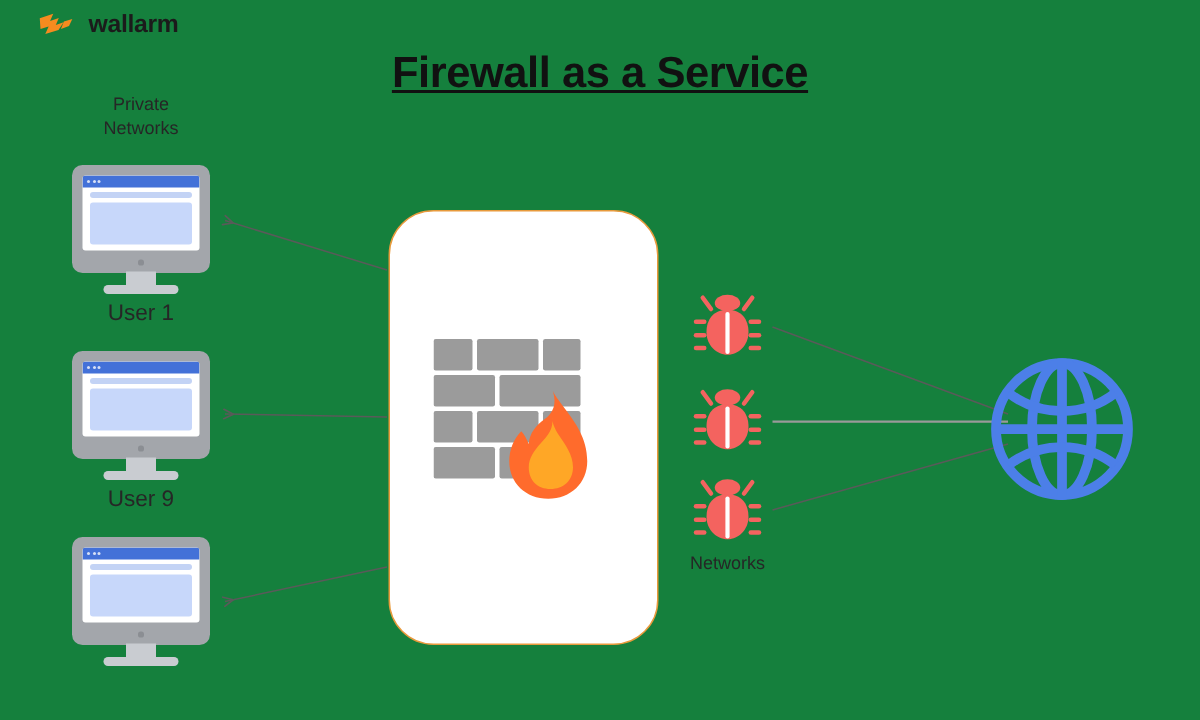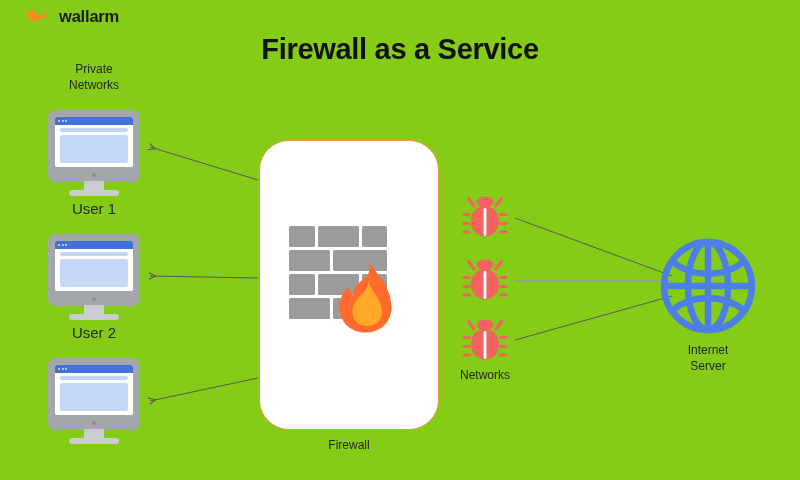--- a/index.html
+++ b/index.html
@@ -7,21 +7,21 @@
     width: 800px;
     height: 480px;
     background: #ffffff;
     font-family: "Liberation Sans", sans-serif;
     overflow: hidden;
   }
   #stage {
     position: relative;
     width: 800px;
     height: 480px;
-    background: #84cc16;
+    background: #15803d;
   }
 
   
   #logo {
     position: absolute;
     left: 26px;
     top: 8px;
     display: flex;
     align-items: center;
     gap: 7px;
@@ -38,20 +38,21 @@
   
   #title {
     position: absolute;
     left: 0; right: 0;
     top: 33px;
     text-align: center;
     font-size: 29px;
     font-weight: 700;
     color: #111111;
     letter-spacing: -0.3px;
+    text-decoration: underline;
   }
 
   
   .caption {
     position: absolute;
     text-align: center;
     font-size: 12px;
     color: #262626;
     line-height: 1.32;
     white-space: pre-line;
@@ -249,21 +250,21 @@
               <i></i>
           </div>
         </div>
         <div class="mon-urlbar"></div>
         <div class="mon-content"></div>
       </div>
       <div class="mon-led"></div>
     </div>
     <div class="mon-neck"></div>
     <div class="mon-base"></div>
-    <div class="mon-label">User 2</div>
+    <div class="mon-label">User 9</div>
   </div>
 
   <div class="monitor" style="left:48px; top:358px;">
     <div class="mon-body">
       <div class="mon-screen">
         <div class="mon-titlebar">
           <div class="mon-dots">
             <i></i>
               <i></i>
               <i></i>
@@ -301,21 +302,20 @@
       <path d="M79.5 34.5 C82.5 44 79.5 49.5 74 53.5 C68.5 57.5 64 62.5 63.5 70
                C62 66.5 60.5 63.5 58.5 61.5 C53.5 66.5 50.5 74 50.5 81.5
                C50.5 96 61.5 106.5 76.5 106.5 C91.5 106.5 102.5 96 102.5 81.5
                C102.5 66 94 55 88 47 C83.5 41 80.5 37 79.5 34.5 Z" fill="#FF6B2C"></path>
       <path d="M79 52 C80.5 60 76 64.5 71.5 69.5 C67 74.5 63.5 79.5 63.5 85.5
                C63.5 94.5 69.5 100 78 100 C86.5 100 93 94.5 93 85.5
                C93 77 87.5 70 83.5 64 C80.5 59.5 79 55 79 52 Z" fill="#FFA726"></path>
     </g>
   </svg>
 
-  <div class="caption" style="left:259px; top:438px; width:180px;">Firewall</div>
 
   <svg class="bug" style="left:461px; top:193px;" viewBox="0 0 48 48">
     <g fill="#F4635F">
       <ellipse cx="24" cy="9" rx="8.5" ry="5.5"></ellipse>
       <path d="M24 13.5 C14.5 13.5 10 20 10 28.5 C10 37 16.5 43.5 24 43.5
                C31.5 43.5 38 37 38 28.5 C38 20 33.5 13.5 24 13.5 Z"></path>
       <rect x="1.5" y="20" width="8.5" height="3" rx="1.5"></rect>
       <rect x="1.5" y="29" width="8.5" height="3" rx="1.5"></rect>
       <rect x="1.5" y="37.5" width="8.5" height="3" rx="1.5"></rect>
       <rect x="38" y="20" width="8.5" height="3" rx="1.5"></rect>
@@ -367,16 +367,14 @@
     <g fill="none" stroke="#4C7FE8" stroke-width="6.5">
       <circle cx="48" cy="48" r="44"></circle>
       <ellipse cx="48" cy="48" rx="20" ry="44"></ellipse>
       <line x1="48" y1="4" x2="48" y2="92"></line>
       <line x1="4" y1="48" x2="92" y2="48"></line>
       <path d="M12.5 24 C22 31.5 34.5 36 48 36 C61.5 36 74 31.5 83.5 24"></path>
       <path d="M12.5 72 C22 64.5 34.5 60 48 60 C61.5 60 74 64.5 83.5 72"></path>
     </g>
   </svg>
 
-  <div class="caption" style="left:638px; top:343px; width:140px;">Internet
-Server</div>
 
 </div>
 
 </body></html>

